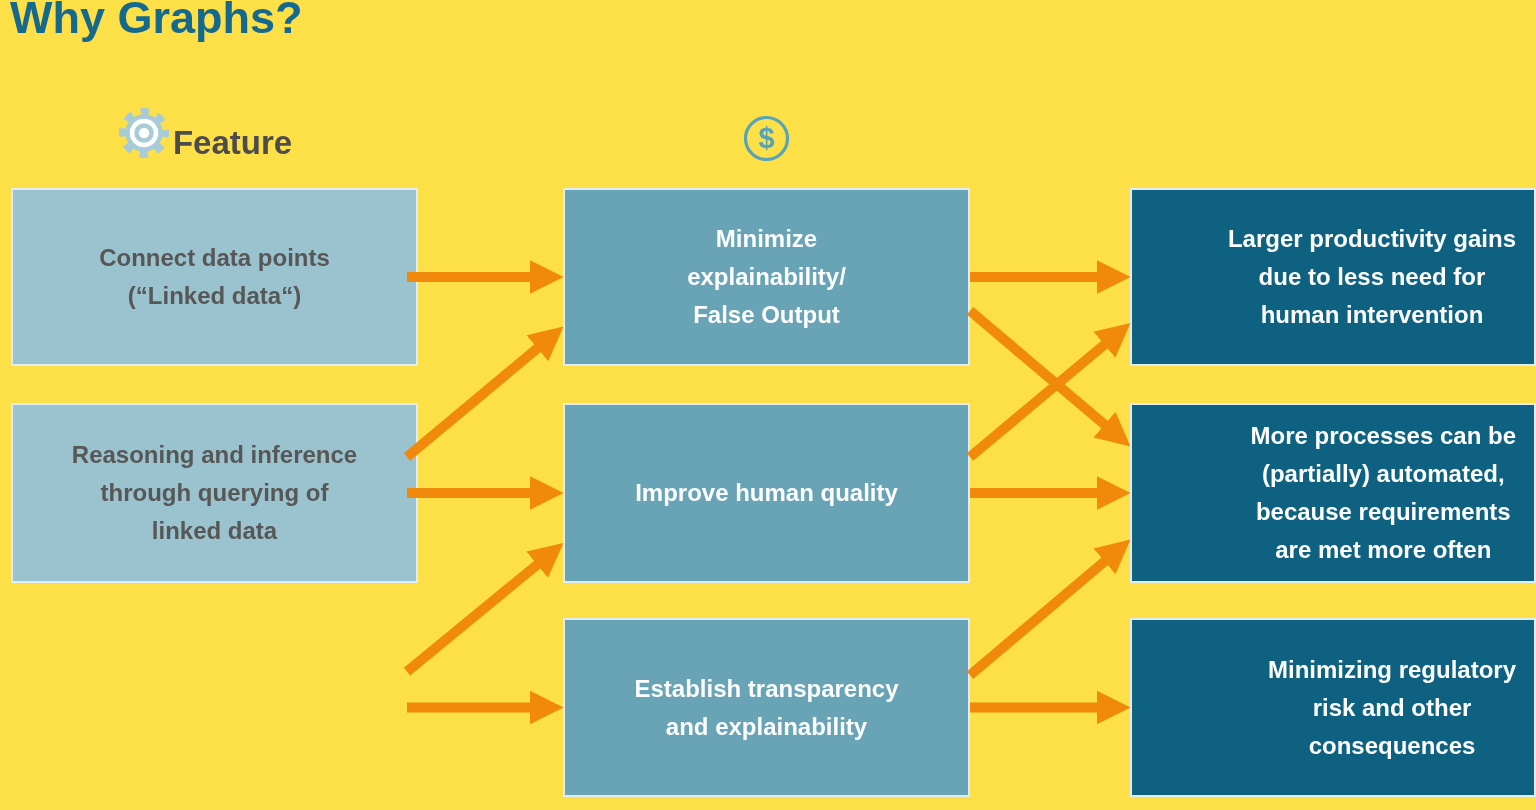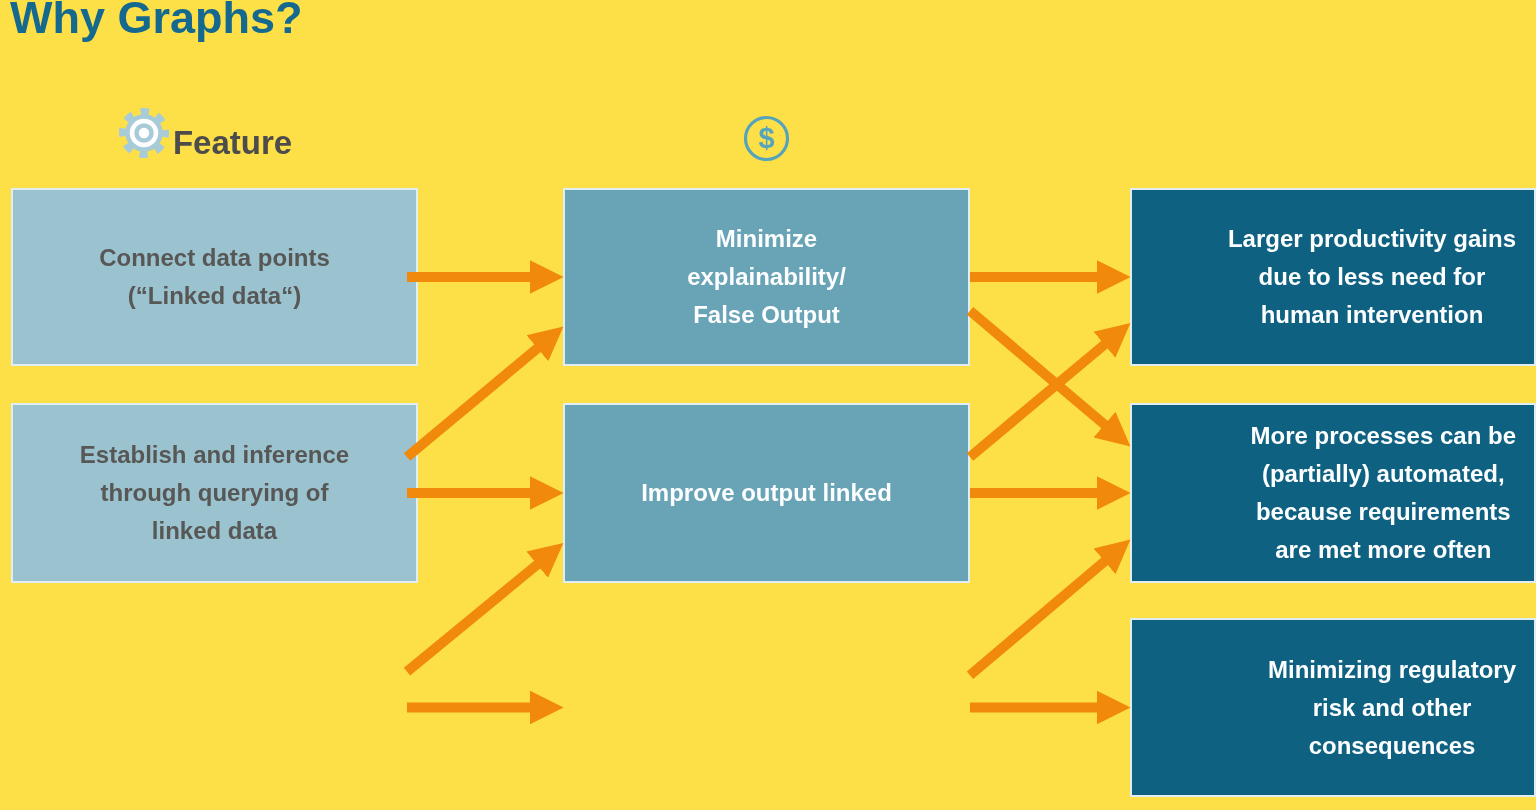--- a/index.html
+++ b/index.html
@@ -68,32 +68,36 @@
       <text class="dollar-glyph" x="23.5" y="33" text-anchor="middle">$</text>
     </svg>
   </div>
 
 
   <div class="box col-feature row-1">
     <span class="box-text">Connect data points
 (“Linked data“)</span>
   </div>
   <div class="box col-feature row-2">
-    <span class="box-text">Establish and inference
+    <span class="box-text">Reasoning and inference
 through querying of
 linked data</span>
   </div>
 
   <div class="box col-value row-1">
     <span class="box-text">Minimize
 explainability/
 False Output</span>
   </div>
   <div class="box col-value row-2">
-    <span class="box-text">Improve output linked</span>
+    <span class="box-text">Improve human quality</span>
+  </div>
+  <div class="box col-value row-3">
+    <span class="box-text">Establish transparency
+and explainability</span>
   </div>
 
   <div class="box col-advantage row-1">
     <span class="box-text">Larger productivity gains
 due to less need for
 human intervention</span>
   </div>
   <div class="box col-advantage row-3">
     <span class="box-text">Minimizing regulatory
 risk and other

